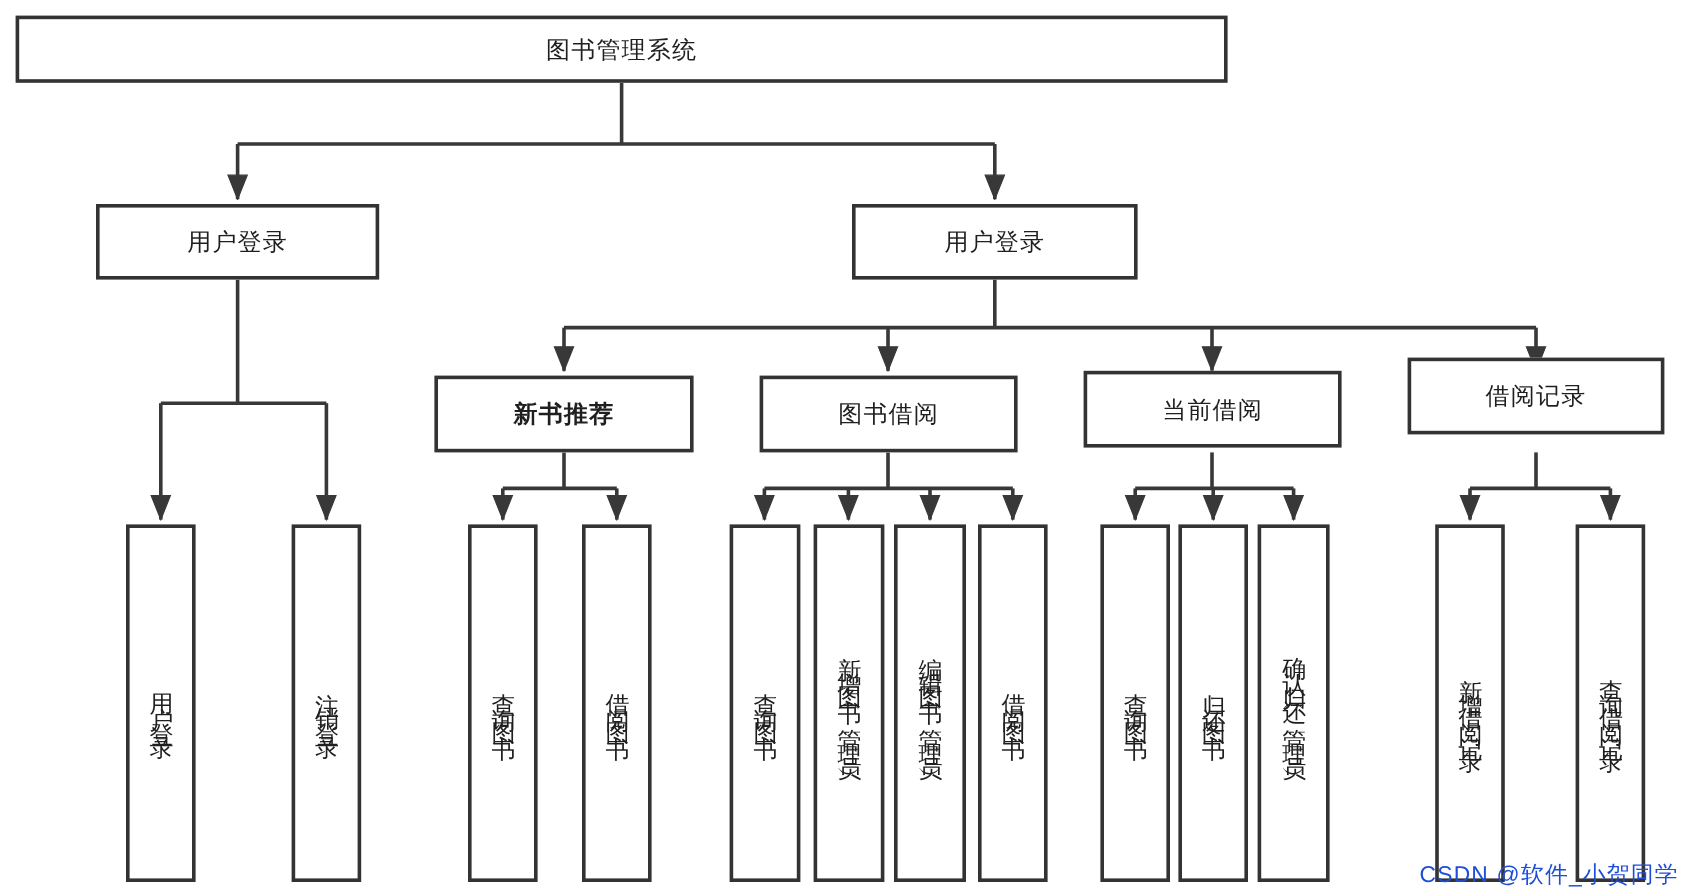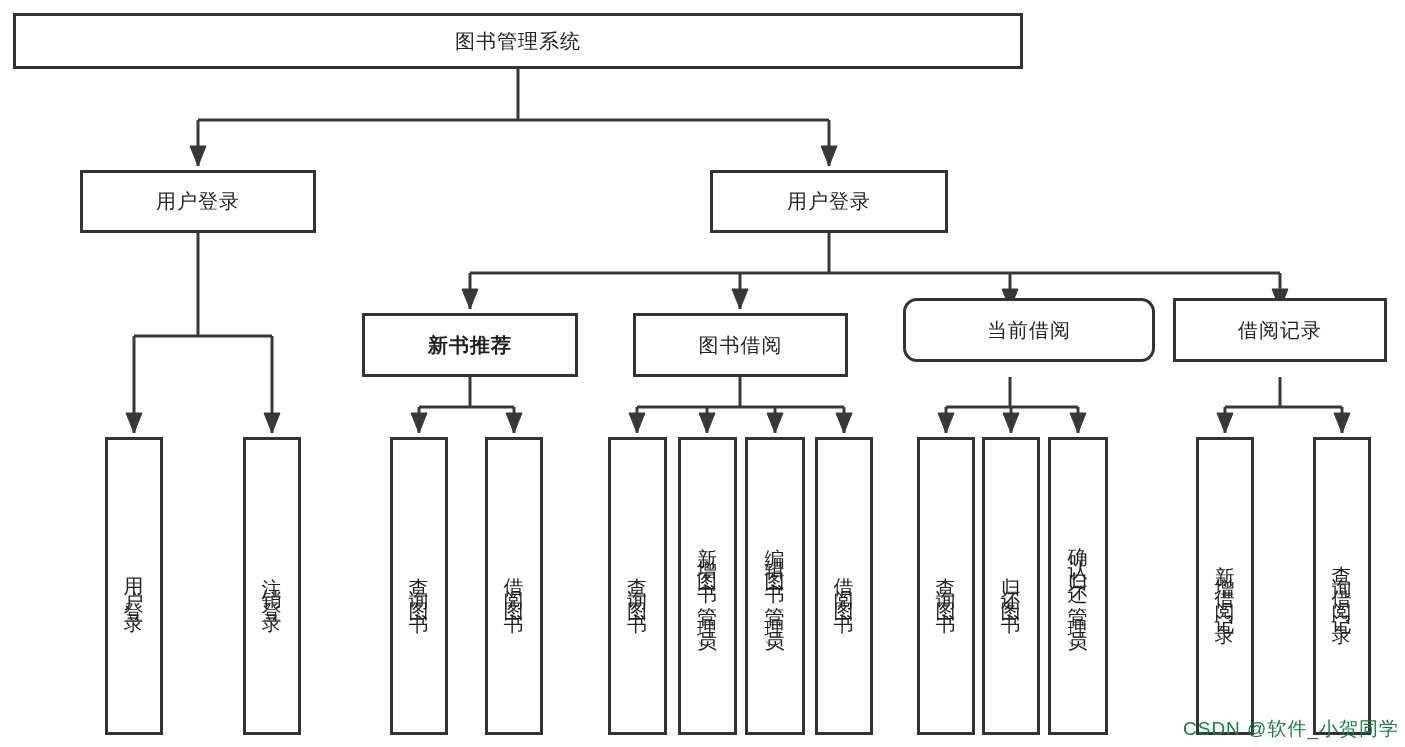--- a/index.html
+++ b/index.html
@@ -40,21 +40,21 @@
     writing-mode: vertical-rl;
     text-orientation: mixed;
     letter-spacing: 12px;
     line-height: 1;
   }
   .watermark {
     position: absolute;
     left: 1183px;
     top: 716px;
     font-size: 19px;
-    color: #15803d;
+    color: #1d4ed8;
     letter-spacing: 1px;
     white-space: nowrap;
   }
 </style>
 </head>
 <body>
 
 <div class="stage">
 
   <svg class="connectors" viewBox="0 0 1405 747" xmlns="http://www.w3.org/2000/svg">
@@ -117,21 +117,21 @@
   <div class="node" style="left:710px; top:170px; width:238px; height:63px;">
     <span>用户登录</span>
   </div>
 
   <div class="node" style="left:362px; top:313px; width:216px; height:64px;font-weight:bold;">
     <span>新书推荐</span>
   </div>
   <div class="node" style="left:633px; top:313px; width:215px; height:64px;">
     <span>图书借阅</span>
   </div>
-  <div class="node" style="left:903px; top:298px; width:252px; height:64px;border-radius:14px;">
+  <div class="node" style="left:903px; top:309px; width:215px; height:64px;">
     <span>当前借阅</span>
   </div>
   <div class="node" style="left:1173px; top:298px; width:214px; height:64px;">
     <span>借阅记录</span>
   </div>
 
   <div class="node leaf" style="left:105px; top:437px; width:58px; height:298px;">
     <span>用户登录</span>
   </div>
   <div class="node leaf" style="left:243px; top:437px; width:58px; height:298px;">

